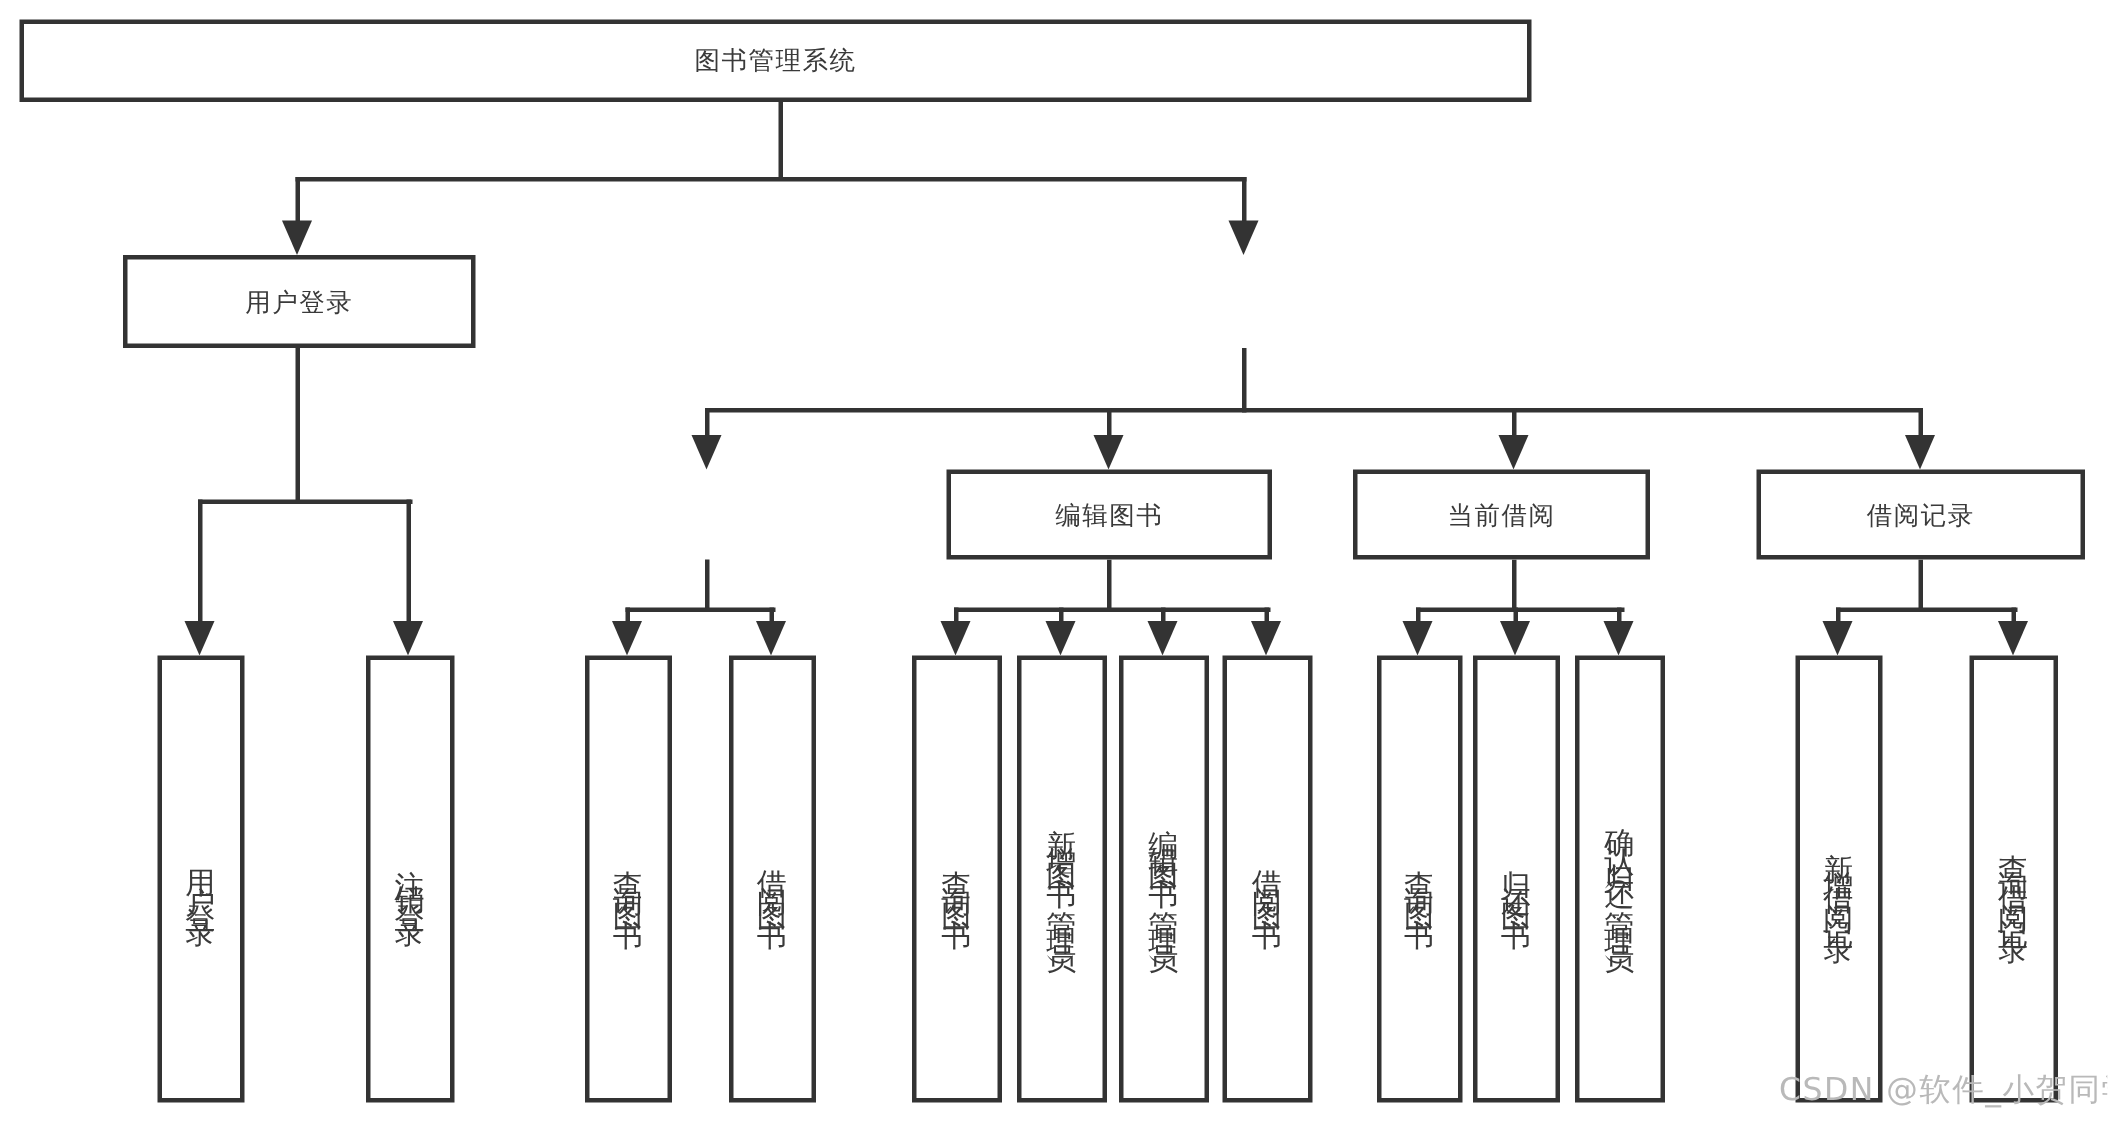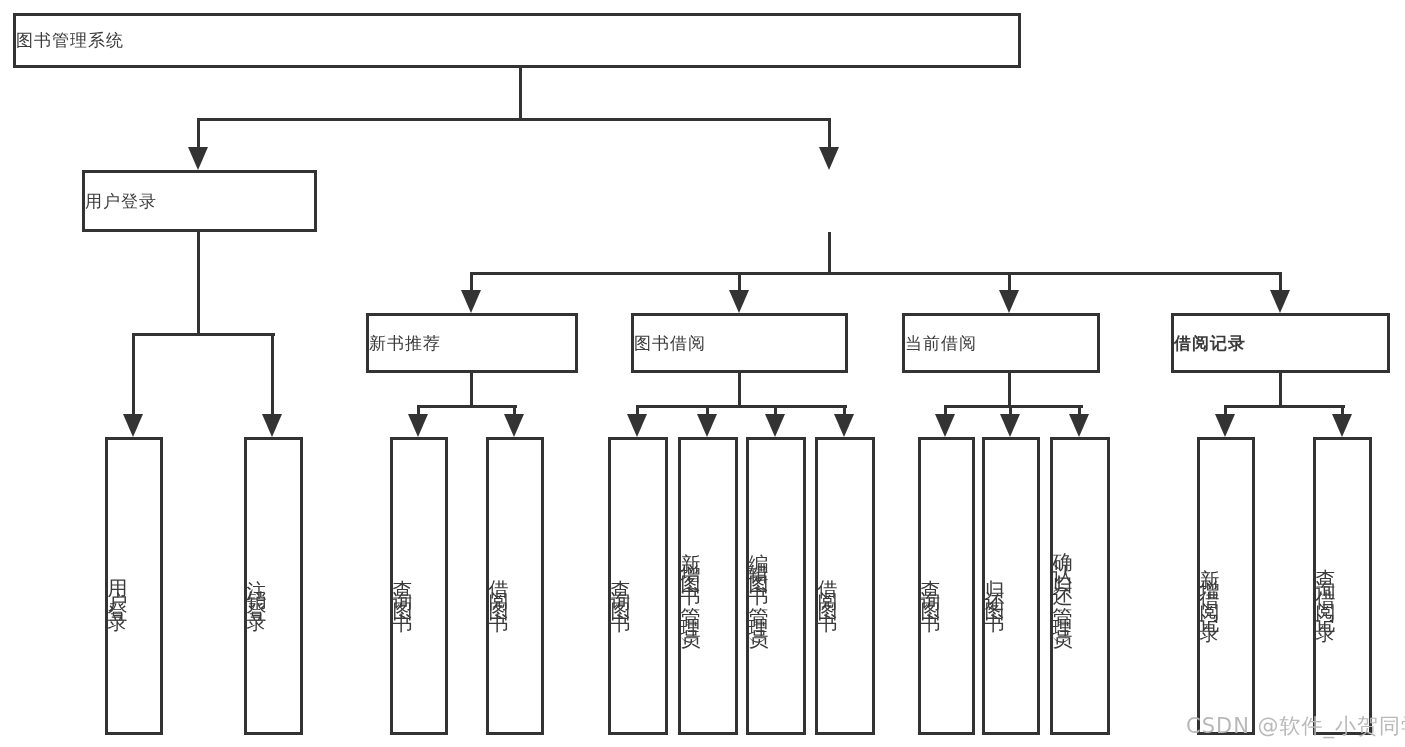--- a/index.html
+++ b/index.html
@@ -2,21 +2,21 @@
 <html><head>
 <meta charset="utf-8">
 <style>
   html,body{margin:0;padding:0;background:#fff;}
   .stage{
     position:relative;width:1405px;height:747px;background:#fff;overflow:hidden;
     font-family:"DejaVu Sans","Liberation Sans",sans-serif;color:#3a3a3a;
   }
   .box{
     position:absolute;background:#fff;border:3px solid #333;box-sizing:border-box;
-    display:flex;align-items:center;
+    display:flex;align-items:center;justify-content:center;
     font-size:17px;letter-spacing:1px;z-index:2;
   }
   .leaf{z-index:2;}
   .leaf .vtxt{
     writing-mode:vertical-rl;text-orientation:mixed;
     font-size:20px;letter-spacing:11px;line-height:1;
   }
   .hline,.vline{position:absolute;background:#333;z-index:1;}
   .arrowhead{
     position:absolute;width:0;height:0;z-index:1;
@@ -93,30 +93,27 @@
   <div class="arrowhead" style="left:1332px;top:414px;"></div>
 
   <div class="box" style="left:13px;top:13px;width:1008px;height:55px;">
     <span>图书管理系统</span>
   </div>
 
   <div class="box" style="left:82px;top:170px;width:235px;height:62px;">
     <span>用户登录</span>
   </div>
 
-  <div class="box" style="left:366px;top:313px;width:212px;height:60px;">
-    <span>新书推荐</span>
-  </div>
   <div class="box" style="left:631px;top:313px;width:217px;height:60px;">
-    <span>图书借阅</span>
+    <span>编辑图书</span>
   </div>
   <div class="box" style="left:902px;top:313px;width:198px;height:60px;">
     <span>当前借阅</span>
   </div>
-  <div class="box" style="left:1171px;top:313px;width:219px;height:60px;font-weight:bold;">
+  <div class="box" style="left:1171px;top:313px;width:219px;height:60px;">
     <span>借阅记录</span>
   </div>
 
   <div class="box leaf" style="left:105px;top:437px;width:58px;height:298px;">
     <span class="vtxt">用户登录</span>
   </div>
   <div class="box leaf" style="left:244px;top:437px;width:59px;height:298px;">
     <span class="vtxt">注销登录</span>
   </div>
 

